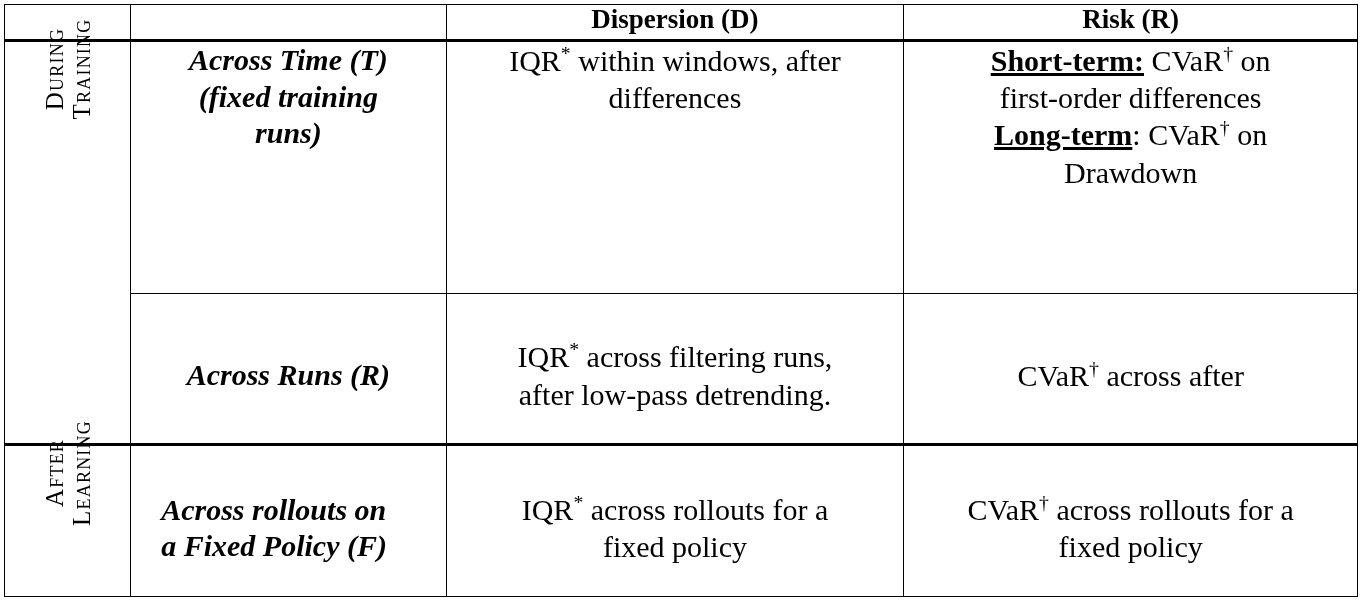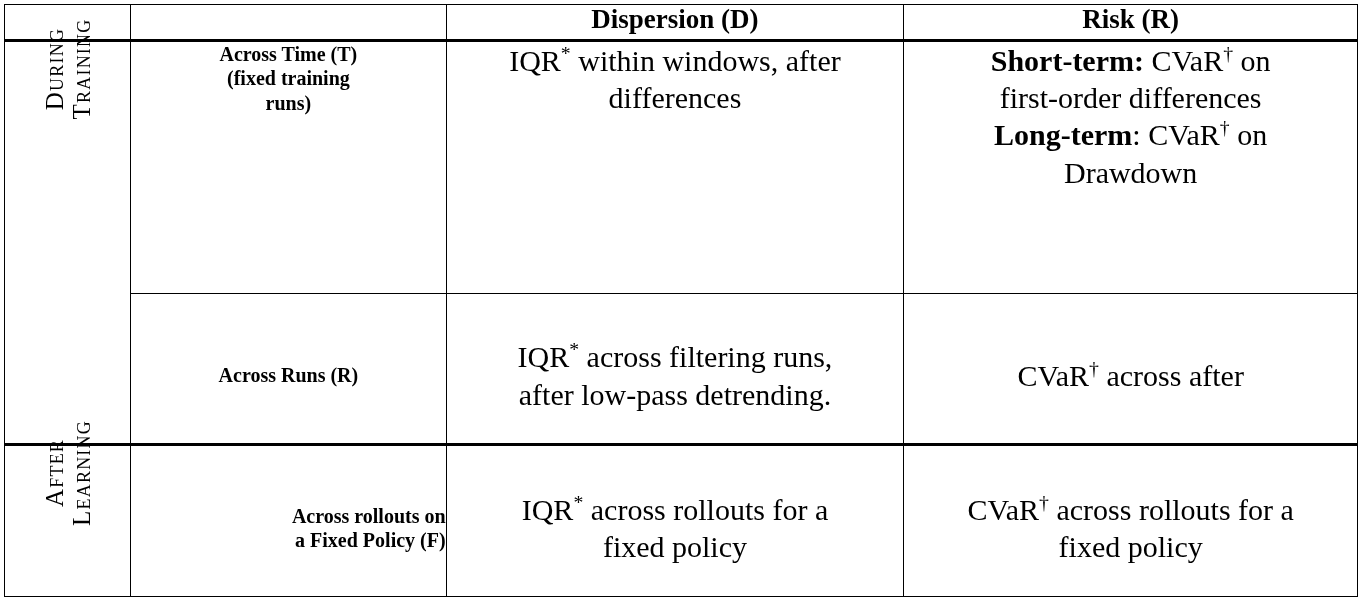--- a/index.html
+++ b/index.html
@@ -85,27 +85,28 @@
     line-height: 1.08;
     text-align: center;
   }
   .rot-label .ln { display: block; }
 
   
   .rowlabel-cell {
     width: 315px;
     border-right: 1.5px solid #000;
     font-weight: bold;
-    font-size: 20px;
+    font-size: 30px;
     line-height: 1.22;
     padding: 24px 14px 14px 14px;
     text-align: center;
+    font-style: italic;
   }
   .rowlabel-cell.mid { vertical-align: middle; padding-top: 14px; }
-  .rowlabel-cell.lft { text-align: right; padding-left: 30px; }
+  .rowlabel-cell.lft { text-align: left; padding-left: 30px; }
 
   
   .body-cell {
     font-size: 30px;
     line-height: 1.24;
     text-align: center;
     padding: 24px 18px 14px 18px;
   }
   .body-cell.mid { vertical-align: middle; padding-top: 14px; }
   .disp-cell { width: 457px; border-right: 1.5px solid #000; }
@@ -113,21 +114,21 @@
 
   .rule-partial { border-top: 1.5px solid #000; }
   .rule-full { border-top: 3px solid #000; }
 
   sup.mark {
     font-size: 0.66em;
     vertical-align: super;
     line-height: 0;
     font-weight: normal;
   }
-  .b { font-weight: bold; }
+  .b { font-weight: bold; text-decoration: underline; }
   .nb { font-weight: normal; }
   .line { display: block; }
 </style>
 </head>
 <body>
 
 <div class="page">
 
   <table class="metrics-table">
     <colgroup>

